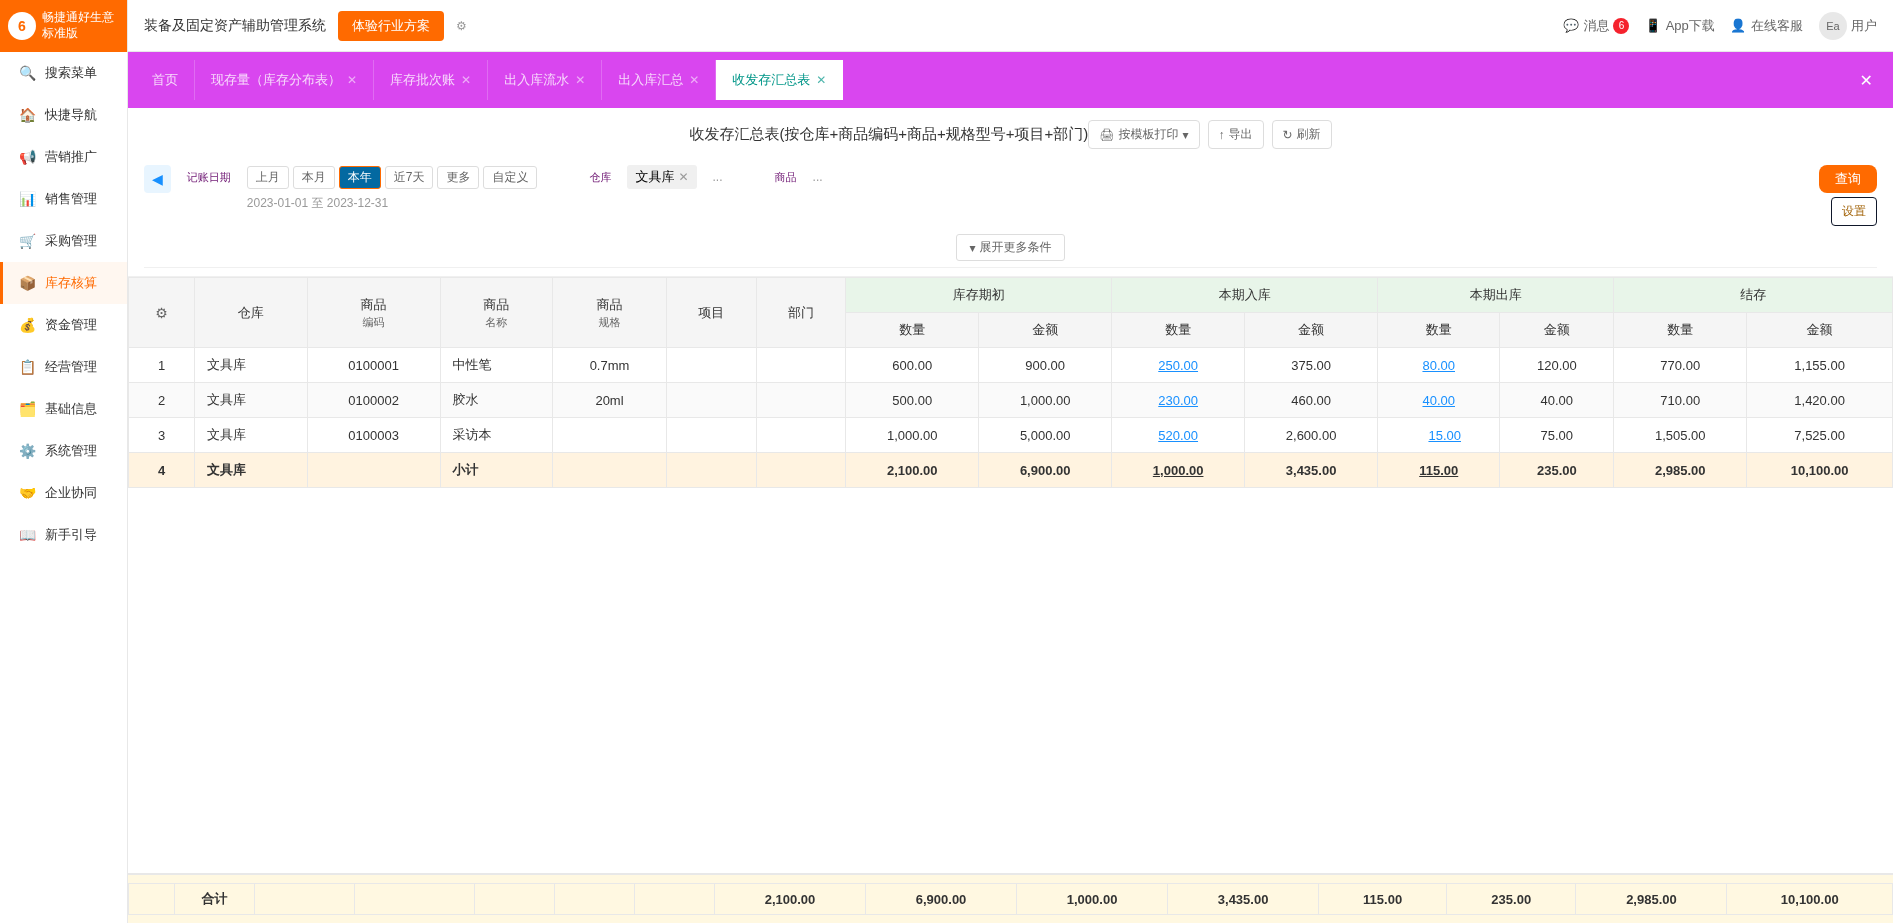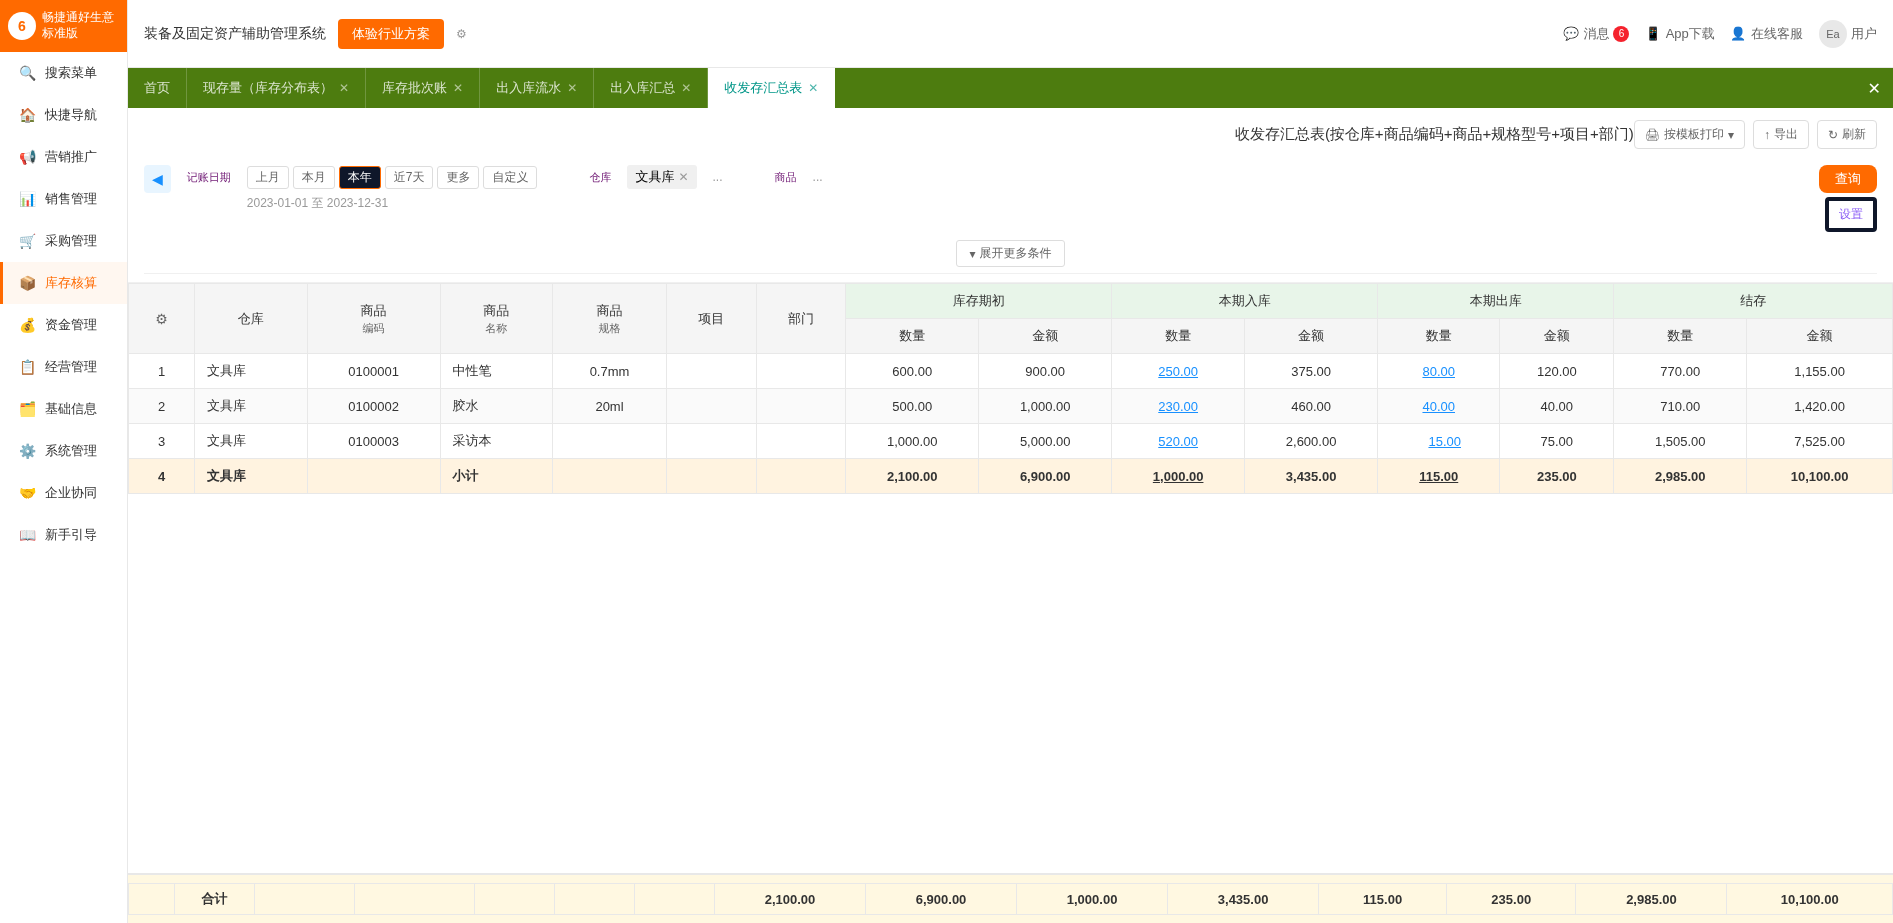--- a/index.html
+++ b/index.html
@@ -13,61 +13,61 @@
     .sidebar-logo-text { font-size: 12px; color: #fff; line-height: 1.3; }
     .sidebar-menu { flex: 1; overflow-y: auto; }
     .sidebar-item { display: flex; align-items: center; gap: 8px; padding: 12px 16px; cursor: pointer; color: #333; font-size: 13px; border-left: 3px solid transparent; }
     .sidebar-item.active { background: #fff7f0; color: #ff6a00; border-left: 3px solid #ff6a00; }
     .sidebar-item-icon { width: 18px; height: 18px; display: flex; align-items: center; justify-content: center; font-size: 14px; }
 
     
     .main { flex: 1; display: flex; flex-direction: column; overflow: hidden; }
 
     
-    .top-header { background: #fff; height: 68px; display: flex; align-items: center; justify-content: space-between; padding: 0 16px; border-bottom: 1px solid #e8e8e8; flex-shrink: 0; }
+    .top-header { background: #fff; height: 52px; display: flex; align-items: center; justify-content: space-between; padding: 0 16px; border-bottom: 1px solid #e8e8e8; flex-shrink: 0; }
     .top-header-left { display: flex; align-items: center; gap: 12px; }
     .system-title { font-size: 14px; color: #333; }
     .btn-experience { background: #ff6a00; color: #fff; border: none; border-radius: 4px; padding: 6px 14px; cursor: pointer; font-size: 13px; }
     .top-header-right { display: flex; align-items: center; gap: 16px; font-size: 13px; color: #666; }
     .top-right-item { display: flex; align-items: center; gap: 4px; cursor: pointer; }
     .badge-red { background: #f5222d; color: #fff; border-radius: 50%; width: 16px; height: 16px; font-size: 10px; display: flex; align-items: center; justify-content: center; }
     .user-avatar { width: 28px; height: 28px; background: #e8e8e8; border-radius: 50%; display: flex; align-items: center; justify-content: center; font-size: 11px; color: #666; }
 
     
-    .tab-bar { background: #4d7c0f; display: flex; align-items: center; padding: 0; flex-shrink: 0; height: 40px; }
+    .tab-bar { background: #d946ef; display: flex; align-items: center; padding: 8px; flex-shrink: 0; height: 56px; }
     .tab-item { display: flex; align-items: center; gap: 6px; padding: 0 16px; height: 40px; color: rgba(255,255,255,0.8); cursor: pointer; font-size: 13px; border-right: 1px solid rgba(255,255,255,0.2); white-space: nowrap; }
     .tab-item.active { background: #fff; color: #009688; font-weight: 500; }
     .tab-close { font-size: 12px; cursor: pointer; opacity: 0.7; }
     .tab-bar-close { margin-left: auto; padding: 0 12px; color: #fff; cursor: pointer; font-size: 16px; }
 
     
     .page-content { flex: 1; background: #fff; display: flex; flex-direction: column; overflow: hidden; }
 
     
     .page-header { padding: 12px 16px 8px; border-bottom: 1px solid #f0f0f0; }
-    .page-title-row { display: flex; align-items: center; justify-content: flex-end; margin-bottom: 10px; }
+    .page-title-row { display: flex; align-items: center; justify-content: center; margin-bottom: 10px; }
     .page-title { font-size: 15px; font-weight: 500; color: #333; }
     .page-actions { display: flex; align-items: center; gap: 8px; }
     .btn-print { border: 1px solid #ddd; background: #fff; border-radius: 4px; padding: 5px 10px; cursor: pointer; font-size: 12px; color: #666; display: flex; align-items: center; gap: 4px; }
     .btn-export { border: 1px solid #ddd; background: #fff; border-radius: 4px; padding: 5px 10px; cursor: pointer; font-size: 12px; color: #666; display: flex; align-items: center; gap: 4px; }
     .btn-refresh { border: 1px solid #ddd; background: #fff; border-radius: 4px; padding: 5px 10px; cursor: pointer; font-size: 12px; color: #666; display: flex; align-items: center; gap: 4px; }
 
     
     .filter-area { padding: 10px 16px; background: #fafafa; border-bottom: 1px solid #f0f0f0; }
     .filter-row { display: flex; align-items: center; gap: 16px; margin-bottom: 6px; flex-wrap: wrap; }
     .filter-label { color: #701a75; font-size: 11px; white-space: nowrap; }
     .date-shortcuts { display: flex; gap: 4px; align-items: center; }
     .date-btn { padding: 2px 8px; border: 1px solid #ddd; border-radius: 3px; background: #fff; cursor: pointer; font-size: 12px; color: #666; }
-    .date-btn.active { background: #0f172a; color: #fff; border-color: #ff6a00; text-align: center; }
+    .date-btn.active { background: #0369a1; color: #fff; border-color: #ff6a00; text-align: center; }
     .date-range { font-size: 12px; color: #999; margin-top: 2px; }
     .warehouse-tag { display: flex; align-items: center; gap: 4px; background: #f0f0f0; border-radius: 3px; padding: 3px 8px; font-size: 13px; }
     .tag-close { cursor: pointer; color: #999; font-size: 12px; }
     .filter-more { color: #999; cursor: pointer; font-size: 12px; }
     .btn-query { background: #ff6a00; color: #fff; border: none; border-radius: 8px; padding: 5px 16px; cursor: pointer; font-size: 13px; }
-    .btn-settings { border: 4px solid #0f172a; background: #fff; border-radius: 4px; padding: 5px 10px; cursor: pointer; font-size: 12px; color: #8b5cf6; }
+    .btn-settings { border: 1px solid #0f172a; background: #fff; border-radius: 4px; padding: 5px 10px; cursor: pointer; font-size: 12px; color: #a16207; }
     .expand-more { display: flex; align-items: center; gap: 4px; color: #666; cursor: pointer; font-size: 12px; padding: 4px 12px; border: 1px solid #ddd; border-radius: 3px; background: #fff; }
     .filter-collapse-btn { background: #e8f5ff; border: none; border-radius: 4px; padding: 6px 8px; cursor: pointer; color: #1890ff; font-size: 14px; margin-right: 8px; }
 
     
     .table-wrapper { flex: 1; overflow: auto; padding: 0; }
     table { width: 100%; border-collapse: collapse; font-size: 13px; }
     thead tr { background: #f5f5f5; }
     thead th { border: 1px solid #e8e8e8; padding: 8px 12px; text-align: center; font-weight: 500; color: #333; white-space: nowrap; }
     thead th.group-header { background: #e8f5e9; }
     tbody tr:nth-child(even) { background: #fafafa; }

